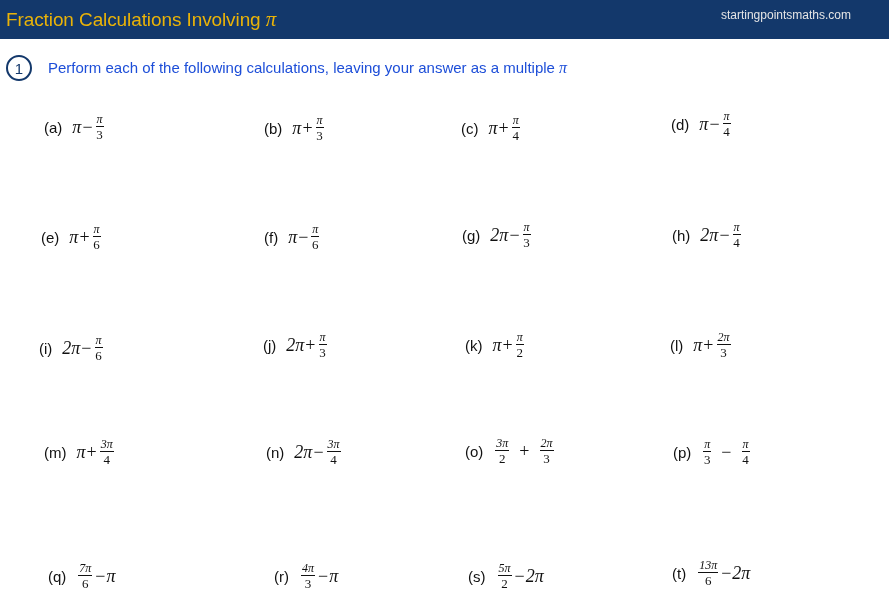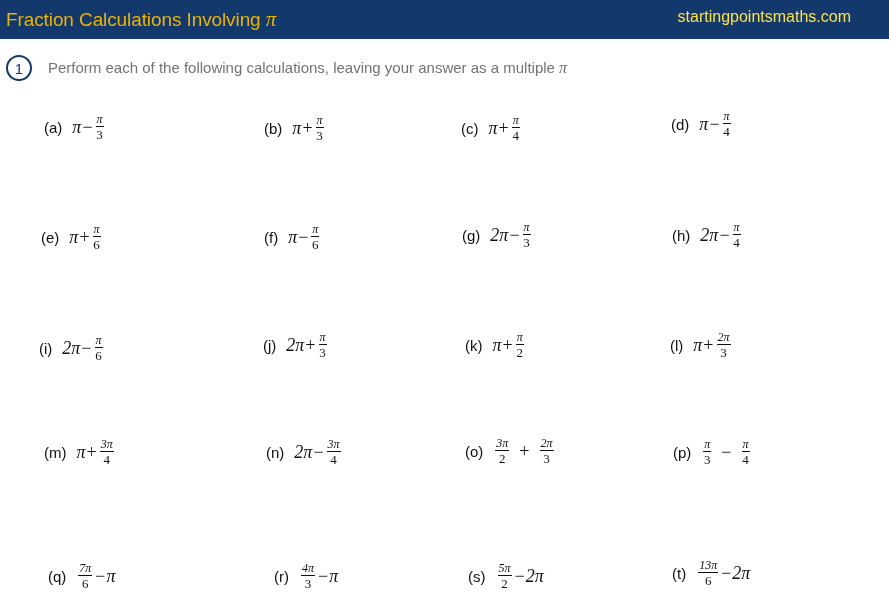--- a/index.html
+++ b/index.html
@@ -11,32 +11,32 @@
       background: #13386b;
     }
     .header-title {
       position: absolute; left: 6px; top: 7px;
       font-family: "Liberation Sans", sans-serif; font-size: 19px; color: #eab308;
       letter-spacing: -0.1px;
     }
     .header-title .pi { font-family: "Liberation Serif", serif; font-style: italic; font-size: 21px; }
     .header-site {
       position: absolute; right: 38px; top: 8px;
-      font-family: "Liberation Sans", sans-serif; font-size: 16px; color: #fde047; margin-left: 28px;
+      font-family: "Liberation Sans", sans-serif; font-size: 12px; color: #e5e5e5; margin-left: 28px;
     }
 
     .q-number {
       position: absolute; left: 6px; top: 55px; width: 26px; height: 26px;
       border: 2px solid #13386b; border-radius: 50%;
       display: flex; align-items: center; justify-content: center;
       font-size: 15px; color: #13386b;
     }
     .instruction {
       position: absolute; left: 48px; top: 59px;
-      font-size: 15px; color: #737373;
+      font-size: 15px; color: #1d4ed8;
     }
     .instruction .pi { font-family: "Liberation Serif", serif; font-style: italic; font-size: 16px; }
 
     .problem {
       position: absolute; display: flex; align-items: center; height: 40px;
     }
     .problem .label {
       font-family: "Liberation Sans", sans-serif; font-size: 15px; color: #111;
       margin-right: 10px;
     }

